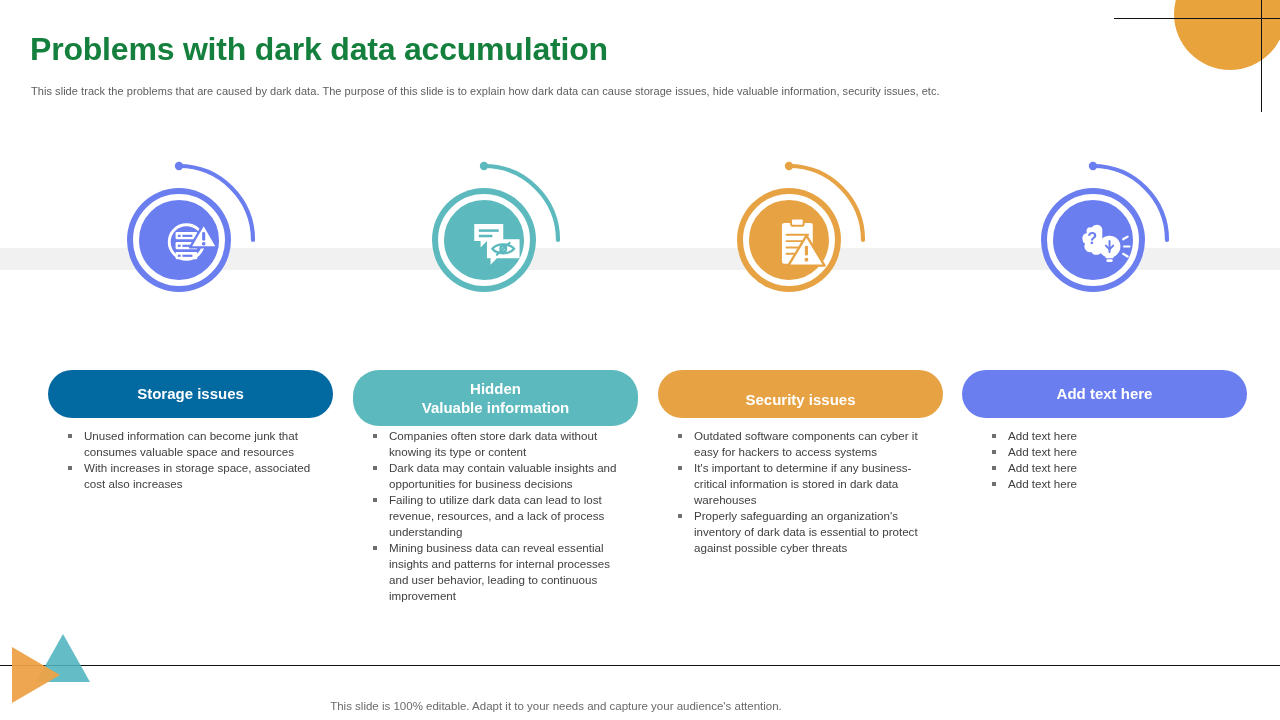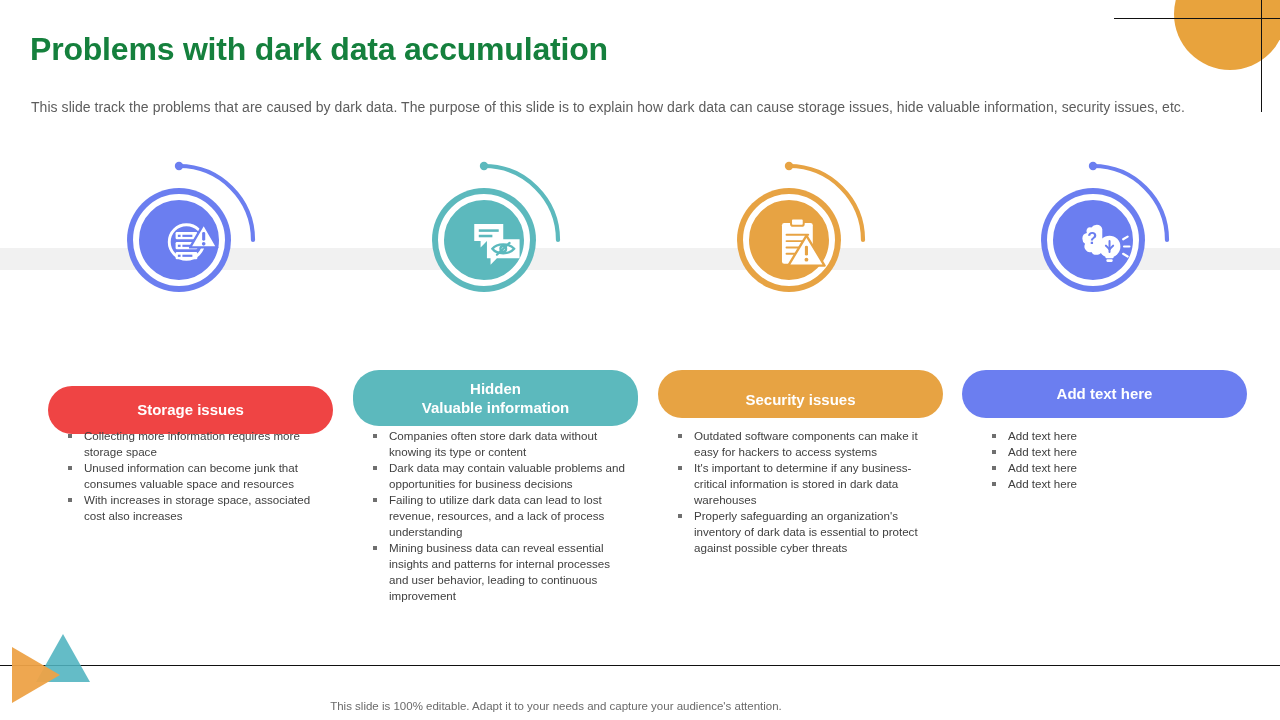--- a/index.html
+++ b/index.html
@@ -62,22 +62,22 @@
   .title {
     position: absolute;
     left: 30px; top: 31px;
     font-size: 32px;
     font-weight: bold;
     color: #15803d;
     letter-spacing: -0.2px;
   }
   .subtitle {
     position: absolute;
-    left: 31px; top: 99px;
-    font-size: 14px;
+    left: 31px; top: 85px;
+    font-size: 11px;
     color: #5d5d5d;
     letter-spacing: 0.05px;
   }
 
   
   .grey-band {
     position: absolute;
     left: 0; top: 248px;
     width: 1280px; height: 22px;
     background: #f1f1f1;
@@ -200,25 +200,25 @@
         <rect x="17.5" y="35" width="3" height="2.4" fill="#6b7ef0"></rect>
         <rect x="22.5" y="35" width="11" height="2.4" fill="#6b7ef0"></rect>
         <rect x="17.5" y="46" width="3" height="2.4" fill="#6b7ef0"></rect>
         <rect x="22.5" y="46" width="11" height="2.4" fill="#6b7ef0"></rect>
         <path d="M46 12 L61 38 H31 Z" fill="#ffffff" stroke="#6b7ef0" stroke-width="2.6" stroke-linejoin="round"></path>
         <rect x="44.3" y="21" width="3.4" height="9.5" rx="1.5" fill="#6b7ef0"></rect>
         <circle cx="46" cy="34" r="2" fill="#6b7ef0"></circle>
       </g>
             </svg></span>
         </div>
-        <div class="pill" style="background: #ef4444; margin-top: 16px;">
+        <div class="pill" style="background: #0369a1;">
           <span><span>Storage issues</span></span>
         </div>
         <ul class="bullets">
-          <li><span class="sq"></span><span>Collecting more information requires more storage space</span></li>
+          <li><span class="sq"></span></li>
           <li><span class="sq"></span><span>Unused information can become junk that consumes valuable space and resources</span></li>
           <li><span class="sq"></span><span>With increases in storage space, associated cost also increases</span></li>
         </ul>
       </div>
       <div class="col c1">
         <div class="medallion">
           <svg class="med-svg" width="180" height="180" viewBox="0 0 180 180">
     <circle cx="78" cy="88" r="52" fill="#5cb9bd"></circle>
     <circle cx="78" cy="88" r="43" fill="none" stroke="#ffffff" stroke-width="6"></circle>
     <path d="M 78 14 A 74 74 0 0 1 152 88" fill="none" stroke="#5cb9bd" stroke-width="4.2" stroke-linecap="round"></path>
@@ -235,21 +235,21 @@
         <circle cx="40" cy="39.5" r="1.8" fill="#ffffff"></circle>
         <line x1="33" y1="46" x2="47" y2="33" stroke="#5cb9bd" stroke-width="2.4" stroke-linecap="round"></line>
       </g>
             </svg></span>
         </div>
         <div class="pill" style="background: rgb(92, 185, 189);">
           <span><span>Hidden</span><span class="l2">Valuable information</span></span>
         </div>
         <ul class="bullets">
           <li><span class="sq"></span><span>Companies often store dark data without knowing its type or content</span></li>
-          <li><span class="sq"></span><span>Dark data may contain valuable problems and opportunities for business decisions</span></li>
+          <li><span class="sq"></span><span>Dark data may contain valuable insights and opportunities for business decisions</span></li>
           <li><span class="sq"></span><span>Failing to utilize dark data can lead to lost revenue, resources, and a lack of process understanding</span></li>
           <li><span class="sq"></span><span>Mining business data can reveal essential insights and patterns for internal processes and user behavior, leading to continuous improvement</span></li>
         </ul>
       </div>
       <div class="col c2">
         <div class="medallion">
           <svg class="med-svg" width="180" height="180" viewBox="0 0 180 180">
     <circle cx="78" cy="88" r="52" fill="#e7a343"></circle>
     <circle cx="78" cy="88" r="43" fill="none" stroke="#ffffff" stroke-width="6"></circle>
     <path d="M 78 14 A 74 74 0 0 1 152 88" fill="none" stroke="#e7a343" stroke-width="4.2" stroke-linecap="round"></path>
@@ -268,21 +268,21 @@
         <path d="M38 25 L58 58 H18 Z" fill="#ffffff" stroke="#e7a343" stroke-width="2.6" stroke-linejoin="round"></path>
         <rect x="36.3" y="36" width="3.4" height="11" rx="1.6" fill="#e7a343"></rect>
         <circle cx="38" cy="51.5" r="2.1" fill="#e7a343"></circle>
       </g>
             </svg></span>
         </div>
         <div class="pill" style="background: rgb(231, 163, 67); align-items: flex-end;">
           <span><span>Security issues</span></span>
         </div>
         <ul class="bullets">
-          <li><span class="sq"></span><span>Outdated software components can make it easy for hackers to access systems</span></li>
+          <li><span class="sq"></span><span>Outdated software components can cyber it easy for hackers to access systems</span></li>
           <li><span class="sq"></span><span>It's important to determine if any business-critical information is stored in dark data warehouses</span></li>
           <li><span class="sq"></span><span>Properly safeguarding an organization's inventory of dark data is essential to protect against possible cyber threats</span></li>
         </ul>
       </div>
       <div class="col c3">
         <div class="medallion">
           <svg class="med-svg" width="180" height="180" viewBox="0 0 180 180">
     <circle cx="78" cy="88" r="52" fill="#6b7ef0"></circle>
     <circle cx="78" cy="88" r="43" fill="none" stroke="#ffffff" stroke-width="6"></circle>
     <path d="M 78 14 A 74 74 0 0 1 152 88" fill="none" stroke="#6b7ef0" stroke-width="4.2" stroke-linecap="round"></path>

